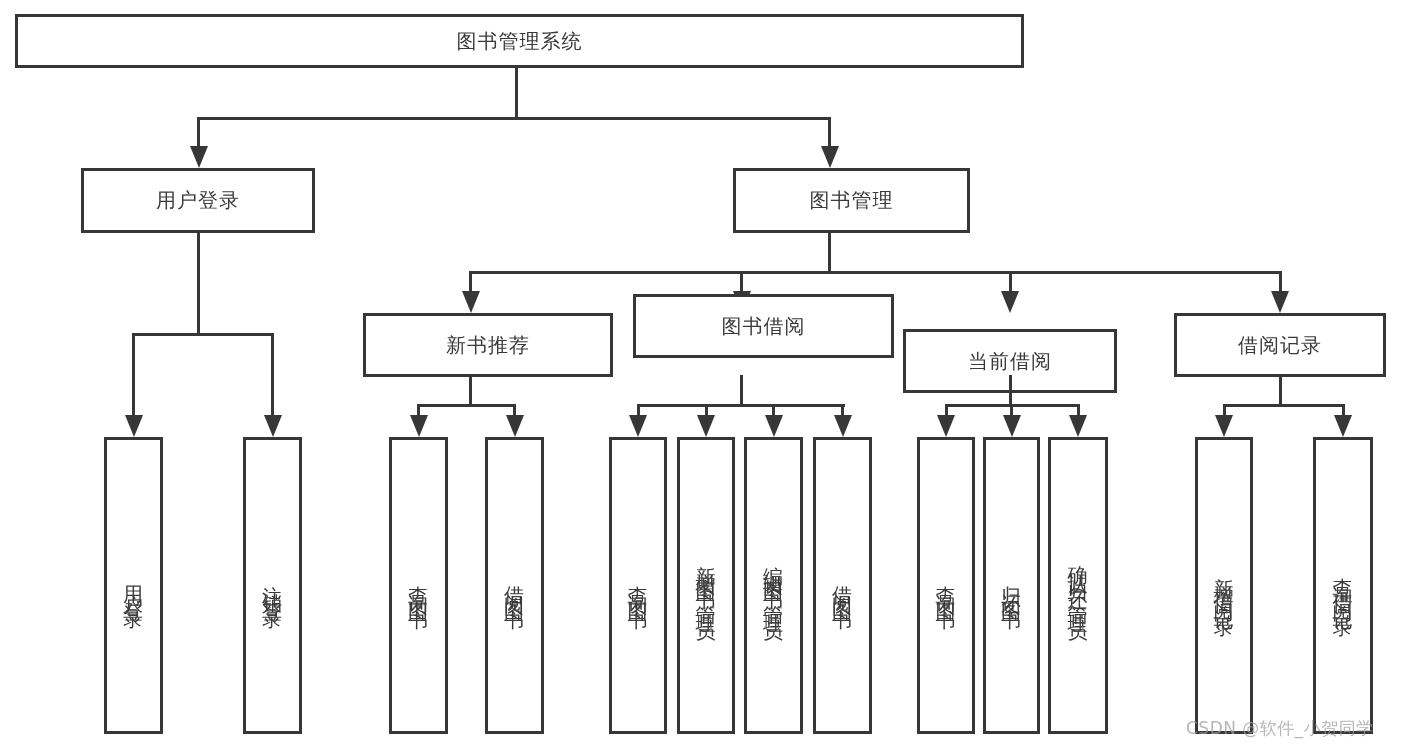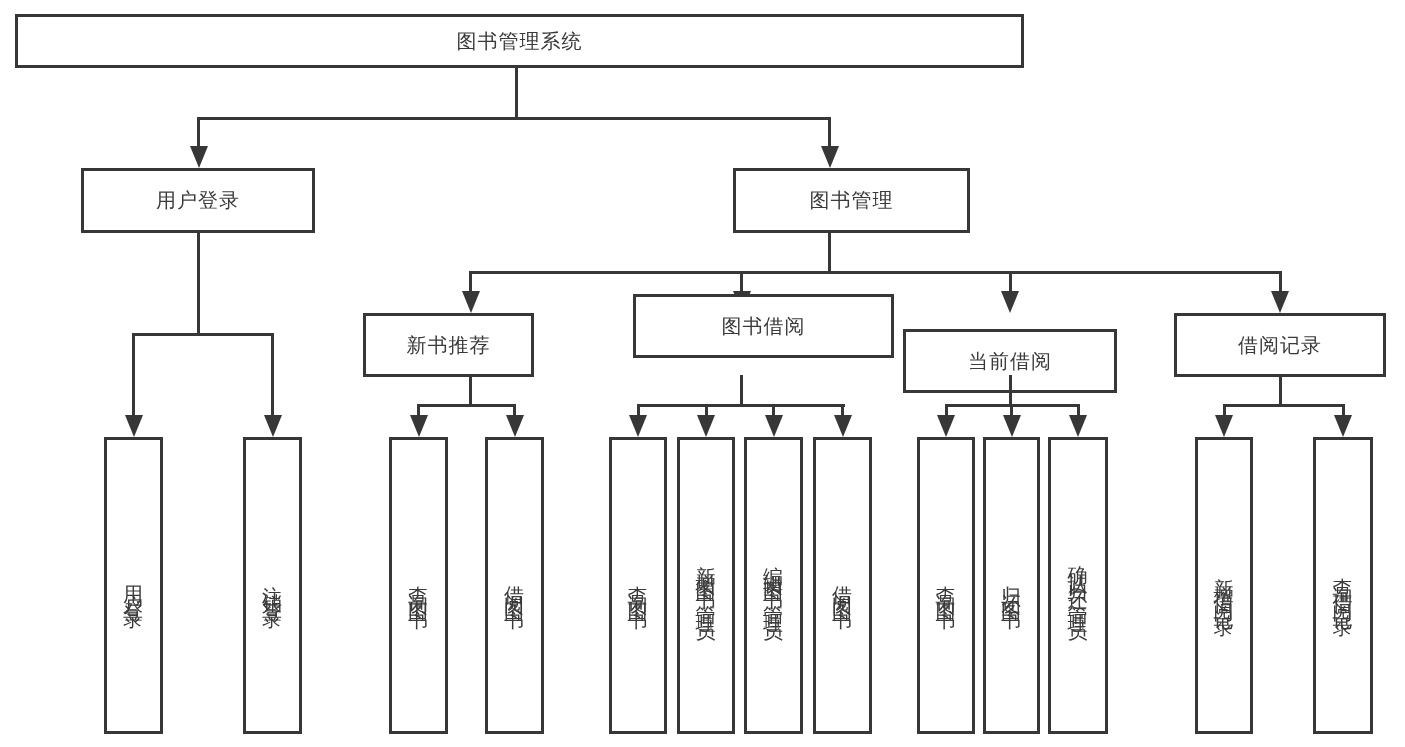--- a/index.html
+++ b/index.html
@@ -102,21 +102,21 @@
   <div class="hline" style="left:469px;top:271px;width:813px"></div>
   <div class="vline" style="left:469px;top:271px;height:26px"></div>
   <div class="arrow" style="left:461.5px;top:291px"></div>
   <div class="vline" style="left:740px;top:271px;height:26px"></div>
   <div class="arrow" style="left:732.5px;top:291px"></div>
   <div class="vline" style="left:1008.5px;top:271px;height:26px"></div>
   <div class="arrow" style="left:1001px;top:291px"></div>
   <div class="vline" style="left:1278.5px;top:271px;height:26px"></div>
   <div class="arrow" style="left:1271px;top:291px"></div>
 
-  <div class="box" style="left:363px;top:313px;width:171px;height:64px">
+  <div class="box" style="left:363px;top:313px;width:250px;height:64px">
     <span class="hlabel">新书推荐</span>
   </div>
   <div class="box" style="left:633px;top:294px;width:261px;height:64px">
     <span class="hlabel">图书借阅</span>
   </div>
   <div class="box" style="left:903px;top:329px;width:214px;height:64px">
     <span class="hlabel">当前借阅</span>
   </div>
   <div class="box" style="left:1174px;top:313px;width:212px;height:64px">
     <span class="hlabel">借阅记录</span>
@@ -193,14 +193,15 @@
     <span class="vlabel">确认归还（管理员）</span>
   </div>
 
   <div class="box" style="left:1195px;top:437px;width:58px;height:297px">
     <span class="vlabel">新增借阅记录</span>
   </div>
   <div class="box" style="left:1313px;top:437px;width:60px;height:297px">
     <span class="vlabel">查询借阅记录</span>
   </div>
 
+  <div class="watermark">CSDN @软件_小贺同学</div>
 
 </div>
 
 </body></html>

